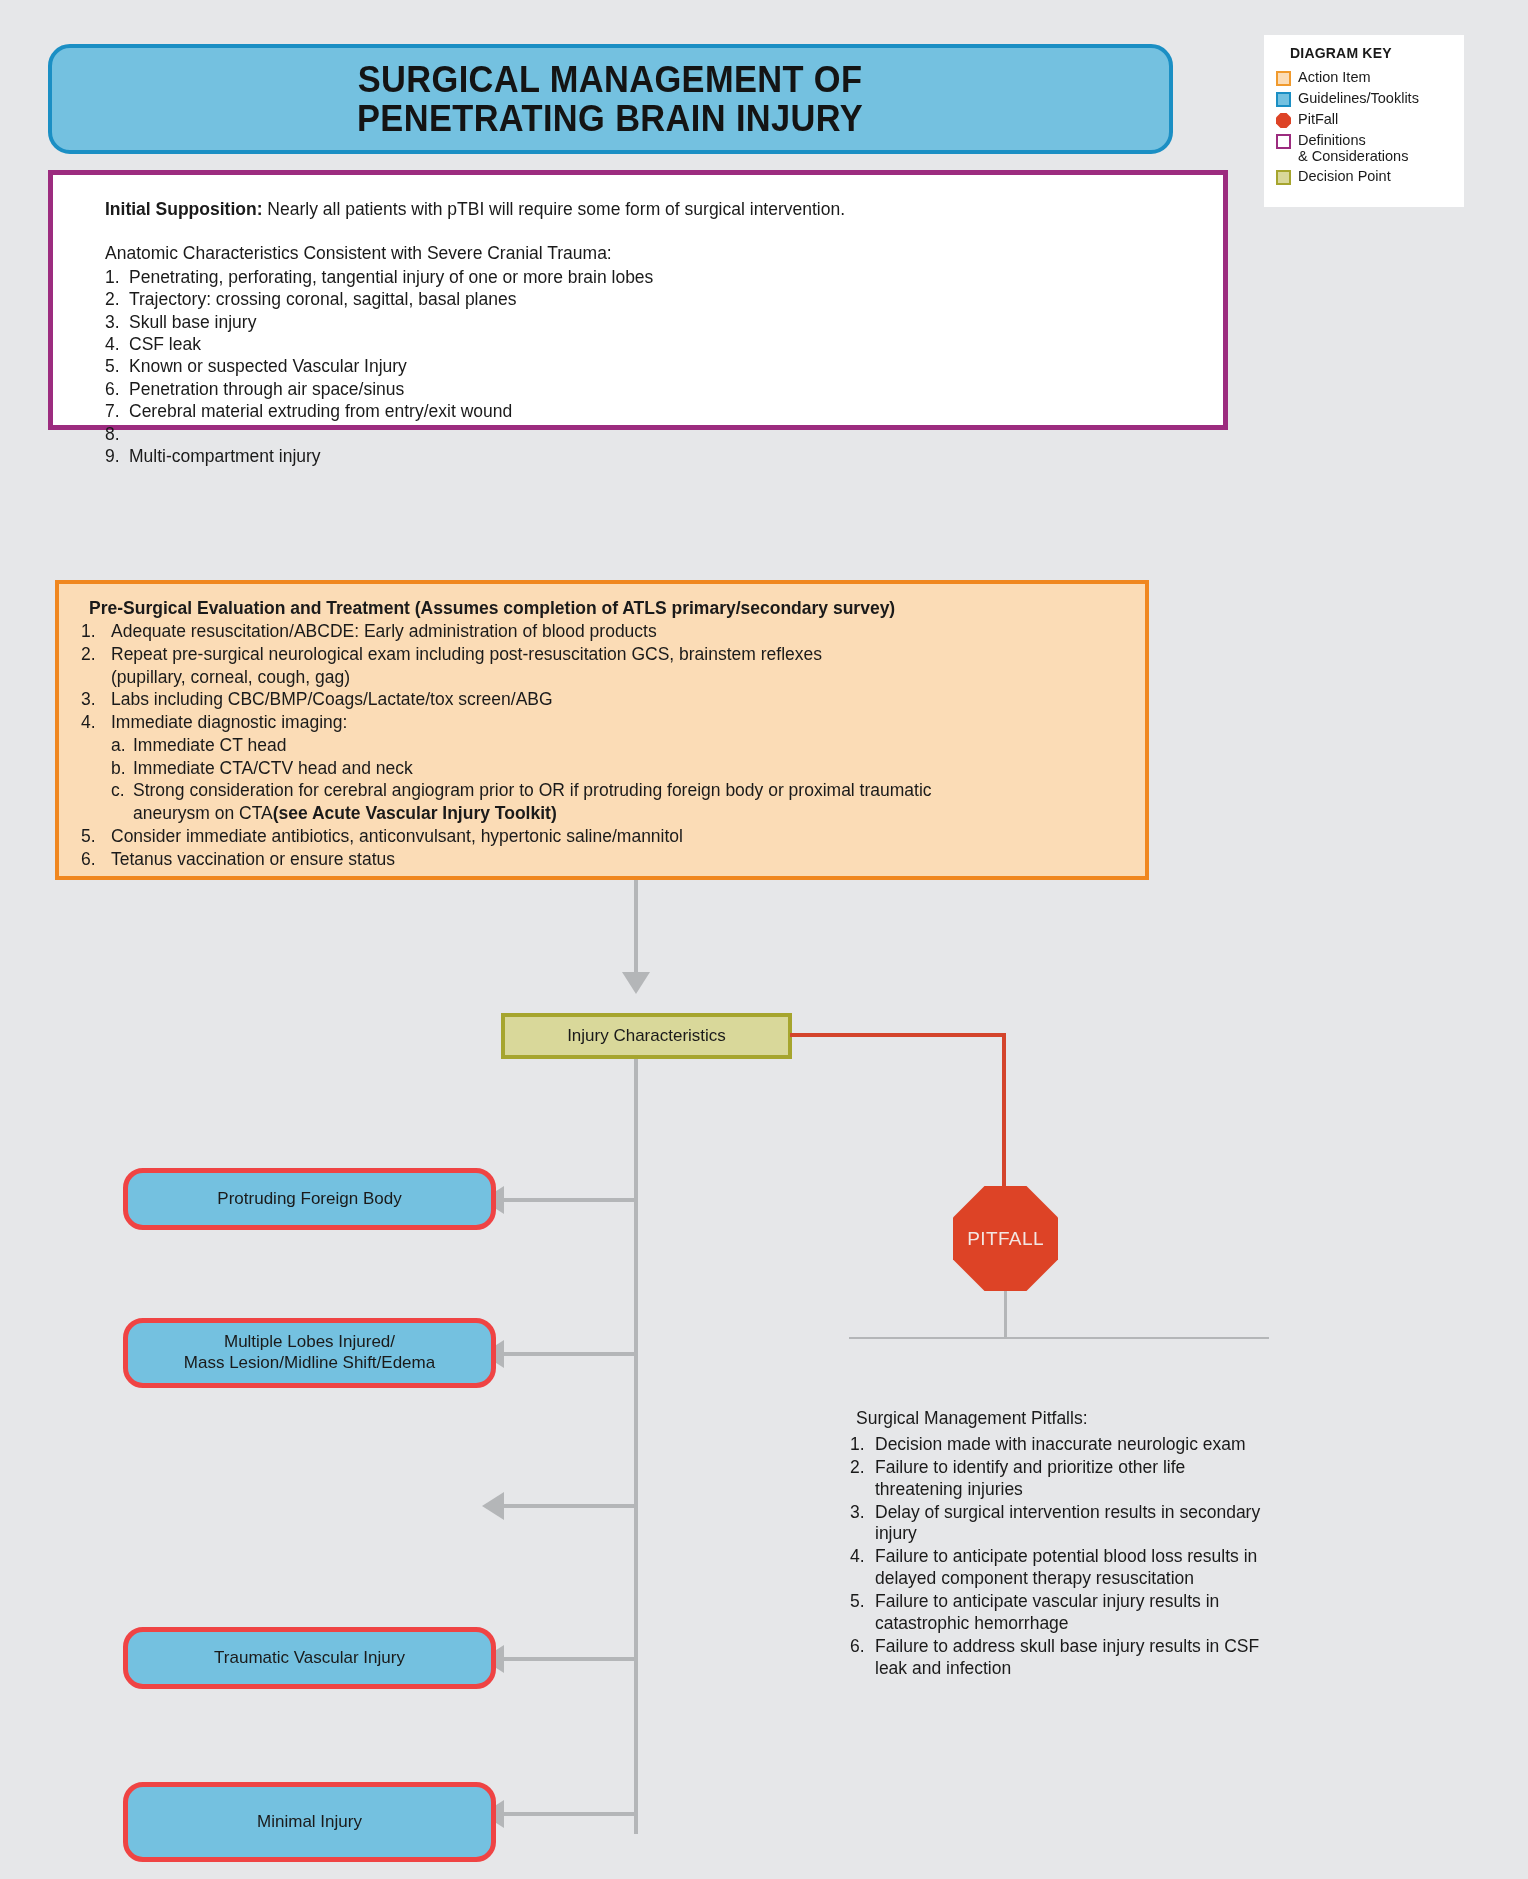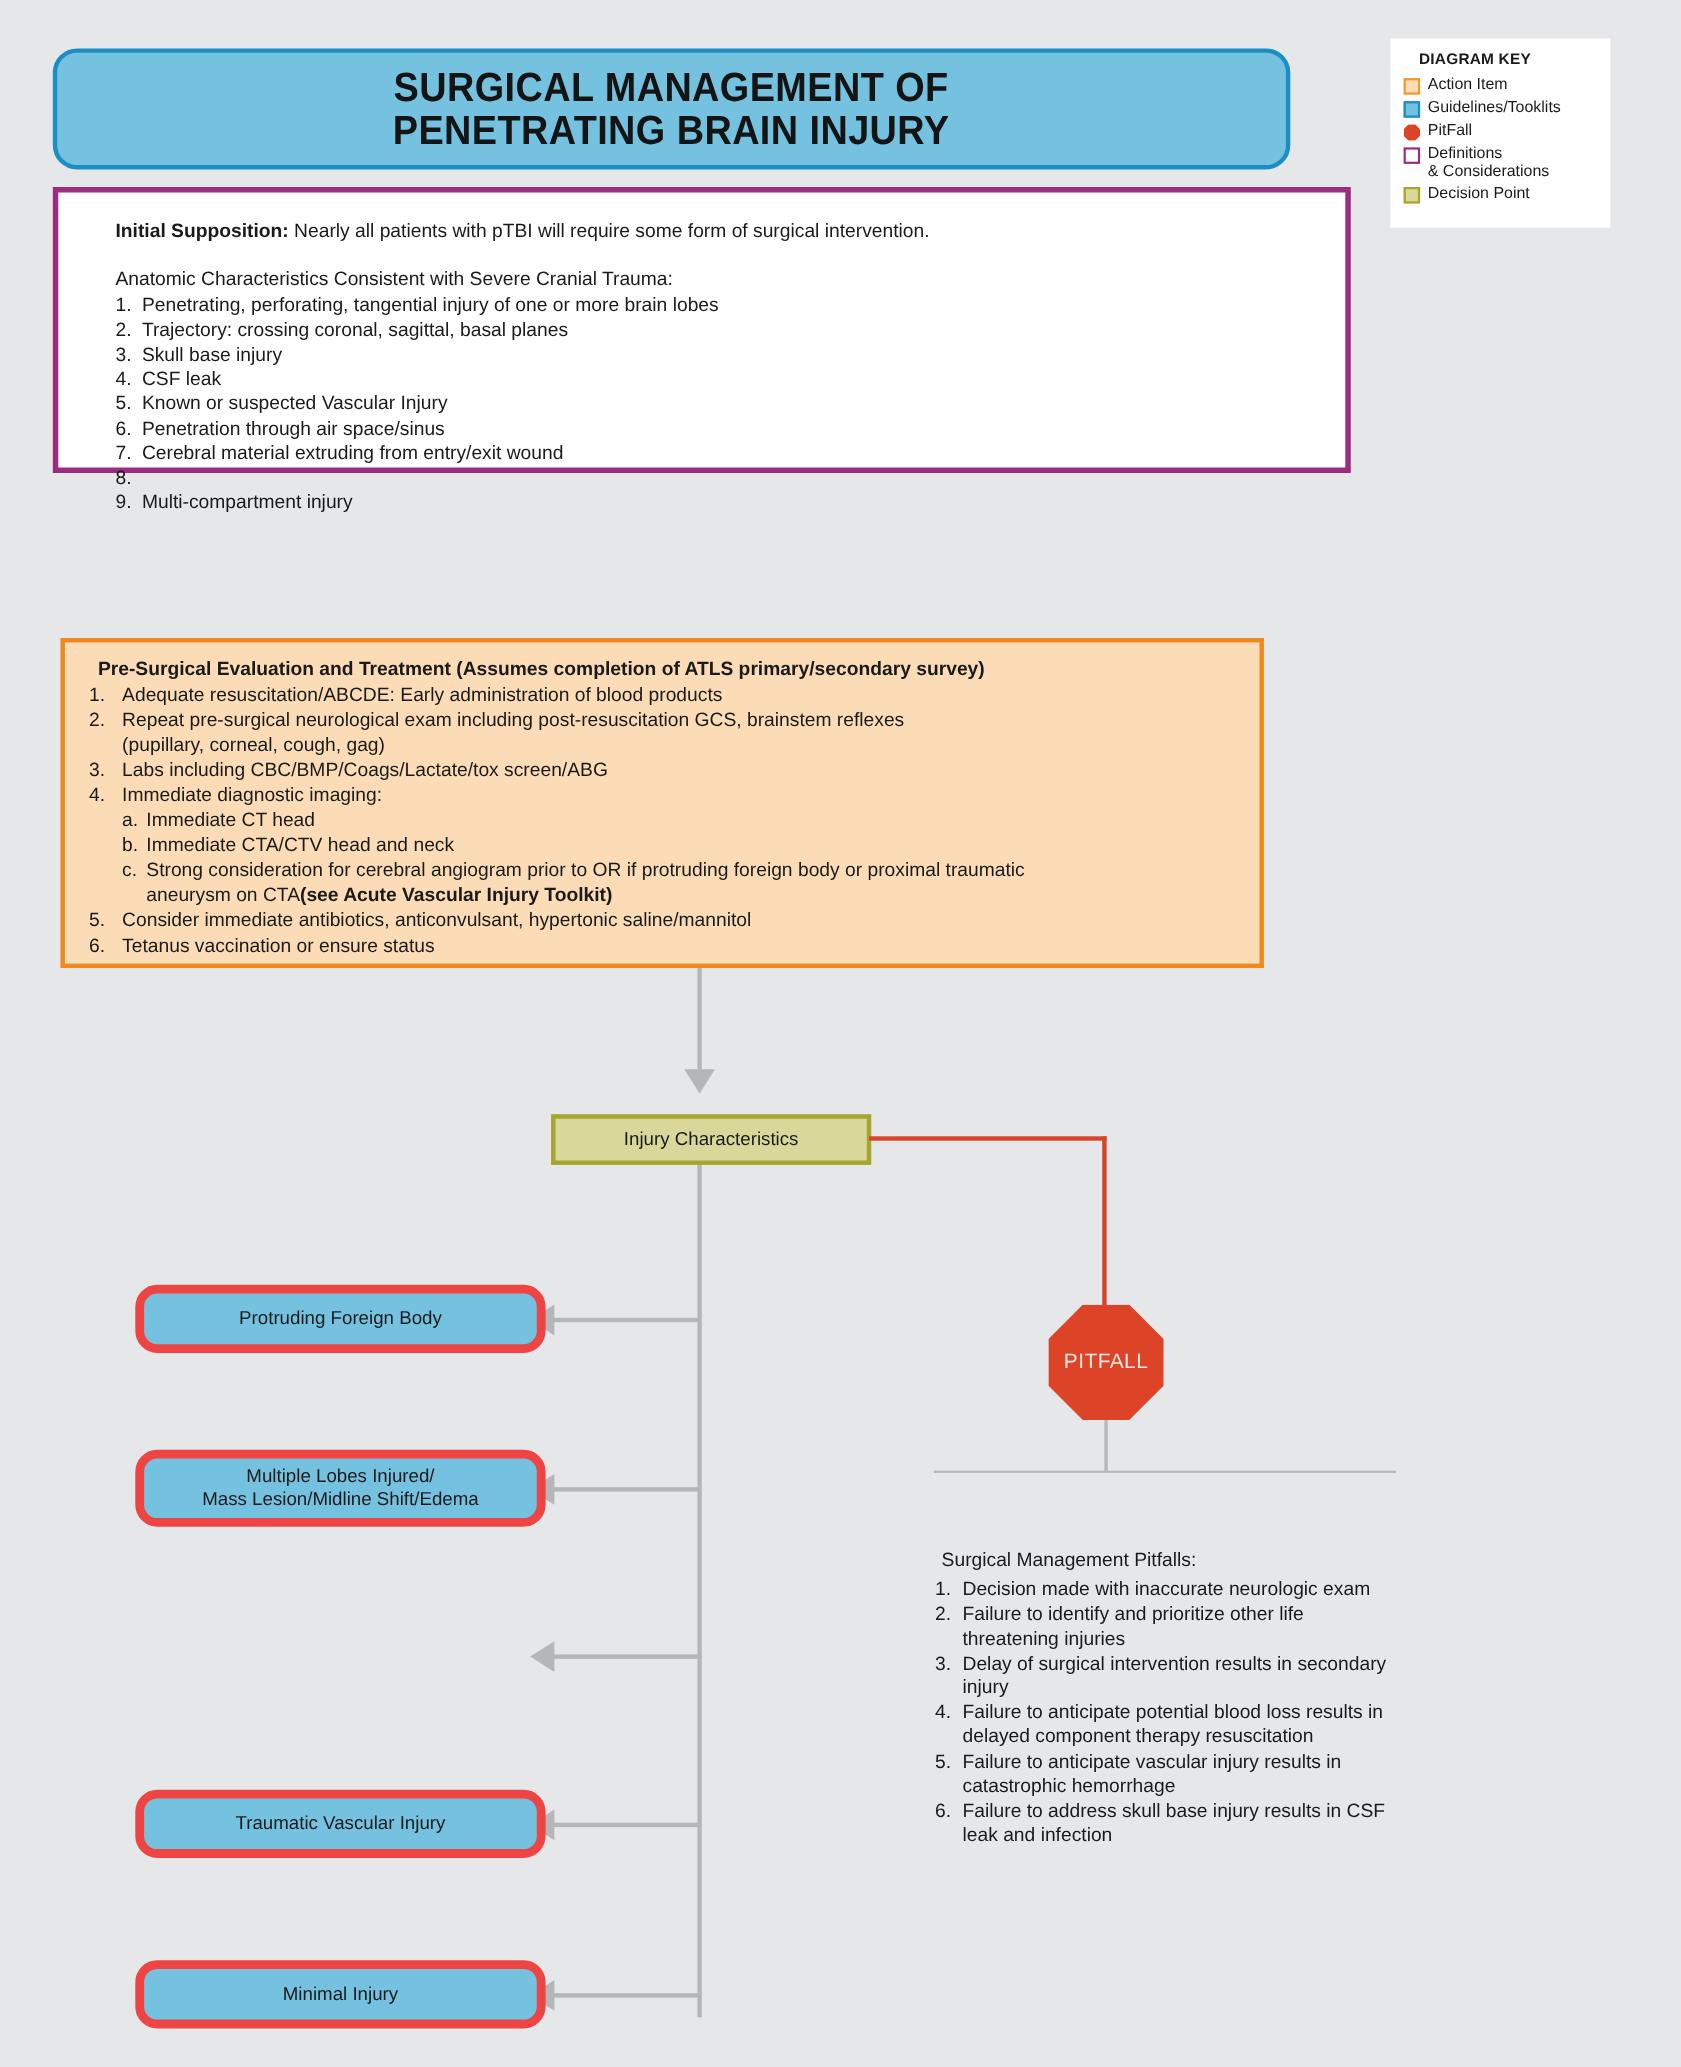--- a/index.html
+++ b/index.html
@@ -115,21 +115,21 @@
   #c-red-h { left:790px; top:1033px; height:4px; width:216px; }
   #c-red-v { left:1002px; top:1033px; width:4px; height:158px; }
 
   
   #c-pf-stem { left:1004px; top:1291px; width:3px; height:47px; }
   #c-pf-rule { left:849px; top:1337px; height:2px; width:420px; background:#b4b6b8; }
 
   
   .blue-box {
     position:absolute; left:123px; width:373px;
-    background:#74c1e0; border:8px solid #ef4444; border-radius:20px;
+    background:#74c1e0; border:5px solid #ef4444; border-radius:20px;
     display:flex; align-items:center; justify-content:center;
     text-align:center; font-size:17px; line-height:1.22; padding:4px 10px;
   }
 
   
   #pitfall-text { position:absolute; left:850px; top:1408px; width:425px; }
   #pitfall-heading { font-size:17.5px; margin:0 0 4px 6px; line-height:1.25; }
   #pitfall-list { list-style:none; margin:0; padding:0; }
   #pitfall-list li { font-size:17.5px; line-height:1.25; display:flex; margin-bottom:1px; }
   #pitfall-list li .num { width:25px; flex:0 0 25px; text-align:left; }
@@ -313,21 +313,21 @@
   <div class="branch-arrow" style="top:1492px;"></div>
 
   <div class="branch-h" style="top:1657px;"></div>
   <div class="branch-arrow" style="top:1645px;"></div>
   <div class="blue-box" style="top:1627px; height:62px;">
     <span>Traumatic Vascular Injury</span>
   </div>
 
   <div class="branch-h" style="top:1812px;"></div>
   <div class="branch-arrow" style="top:1800px;"></div>
-  <div class="blue-box" style="top:1782px; height:62px;">
+  <div class="blue-box" style="top:1782px; height:80px;">
     <span>Minimal Injury</span>
   </div>
 
   <div id="pitfall-text">
     <div id="pitfall-heading">Surgical Management Pitfalls:</div>
     <ul id="pitfall-list">
       <li>
           <span class="num">1.</span>
           <span>Decision made with inaccurate neurologic exam</span>
         </li>

